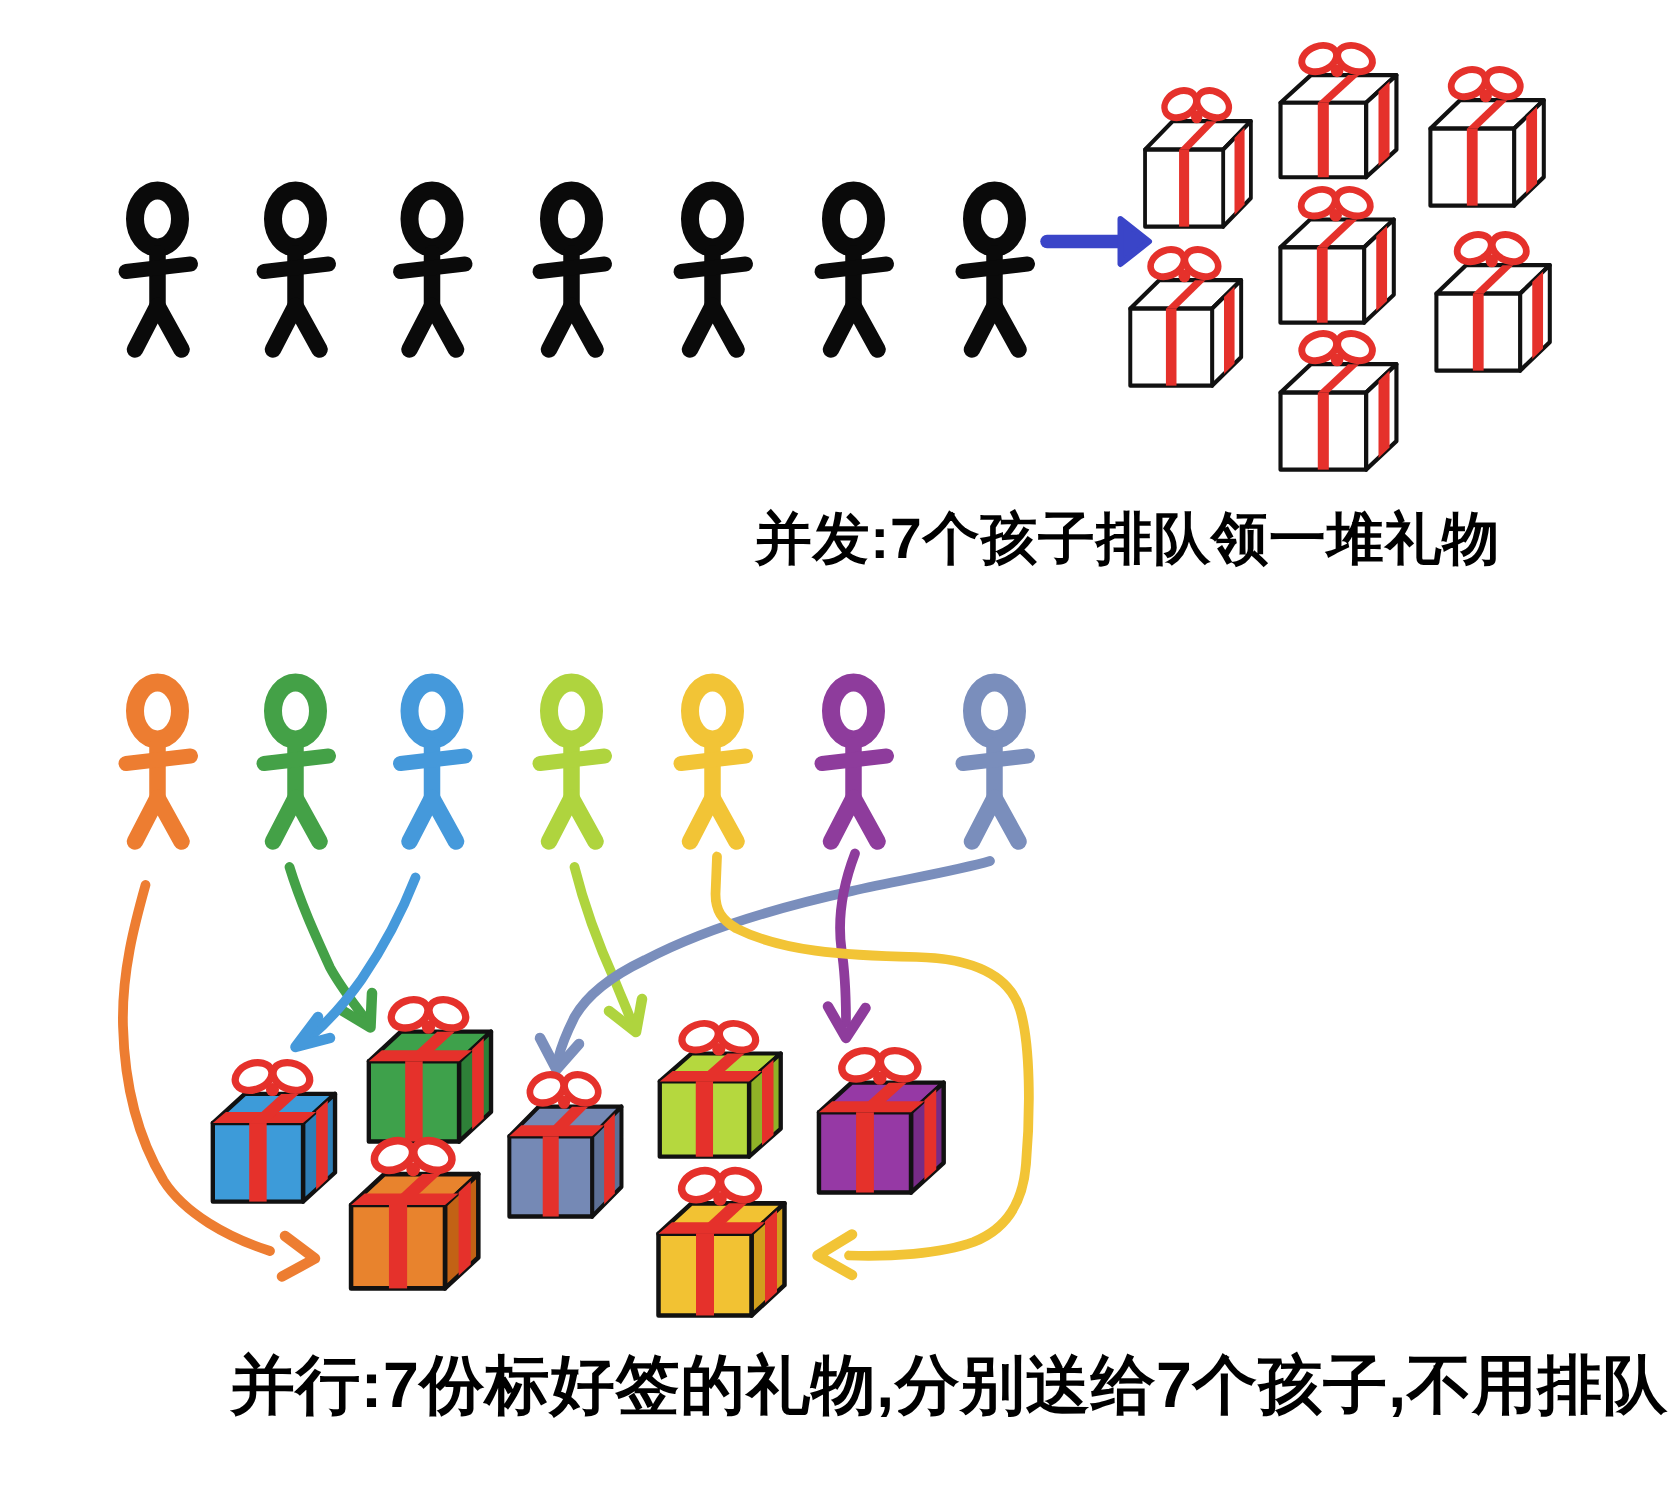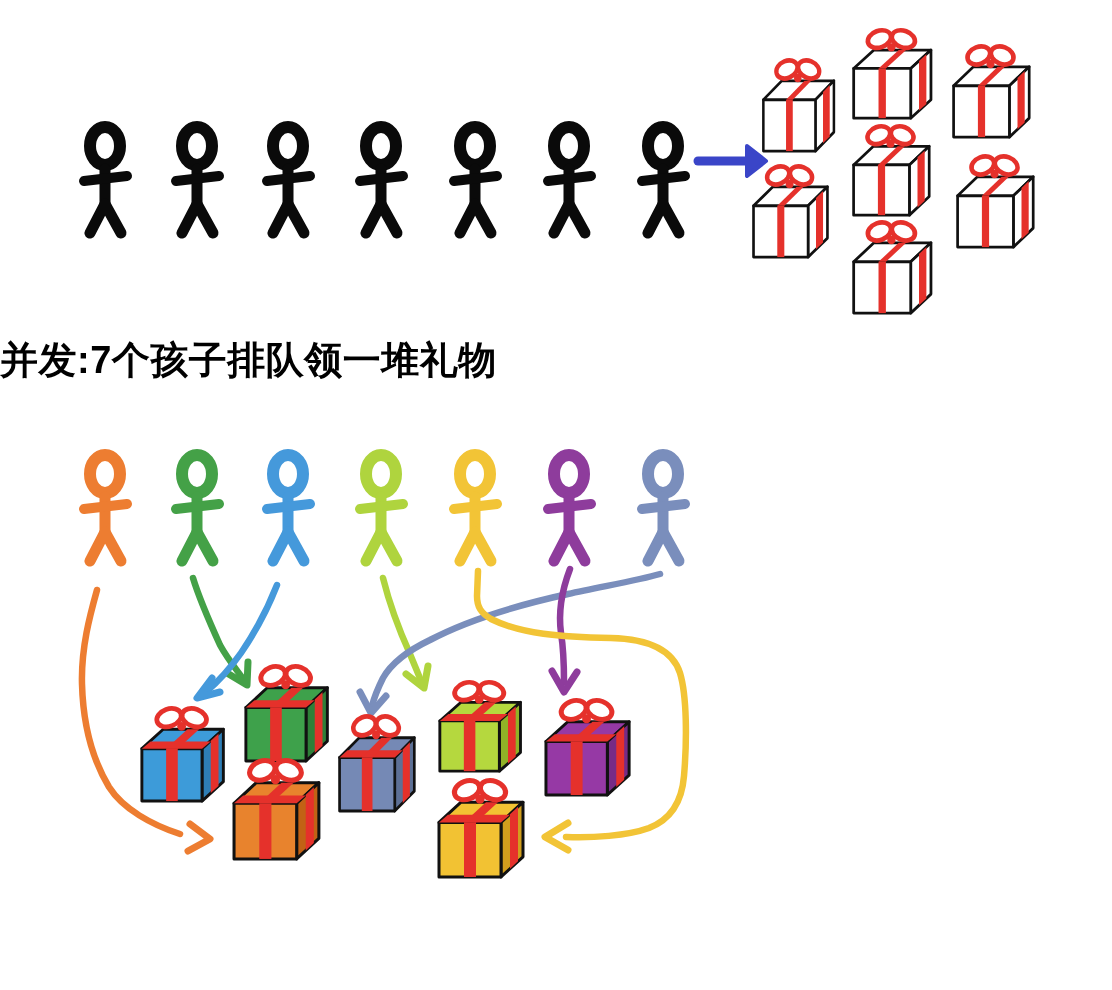--- a/index.html
+++ b/index.html
@@ -3,21 +3,21 @@
 <meta charset="utf-8">
 <style>
   html,body{margin:0;padding:0;}
   body{
     width:1112px;height:990px;background:#ffffff;position:relative;overflow:hidden;
     font-family:"Liberation Sans","DejaVu Sans",sans-serif;
   }
   .stage{position:absolute;inset:0;}
   .stage svg{position:absolute;left:0;top:0;}
   .cap{
-    position:absolute;font-weight:bold;color:#000;text-align:left;
+    position:absolute;font-weight:bold;color:#000;text-align:right;
     line-height:1.2;white-space:nowrap;letter-spacing:0.5px;
     font-family:"Liberation Sans","DejaVu Sans",sans-serif;
   }
   .cap1{top:338px;left:0;width:1000px;font-size:38px;}
   .cap2{top:899px;left:0;width:1112px;font-size:43px;}
 </style>
 </head>
 <body>
 
 <div class="stage">
@@ -322,13 +322,14 @@
         <polygon points="29,44 41,44 63,24 51,24" fill="#e5312b"></polygon>
         <rect x="29" y="44" width="12" height="54" fill="#e5312b"></rect>
         <g fill="#ffffff" stroke="#e5312b" stroke-width="5">
           <ellipse cx="32" cy="12" rx="13" ry="9" transform="rotate(-20 32 12)"></ellipse>
           <ellipse cx="58" cy="12" rx="13" ry="9" transform="rotate(20 58 12)"></ellipse>
         </g>
         <circle cx="45" cy="21" r="4.5" fill="#e5312b"></circle>
       </g>
     </svg>
   <div class="cap cap1">并发:7个孩子排队领一堆礼物</div>
+  <div class="cap cap2">并行:7份标好签的礼物,分别送给7个孩子,不用排队</div>
 </div>
 
 </body></html>

